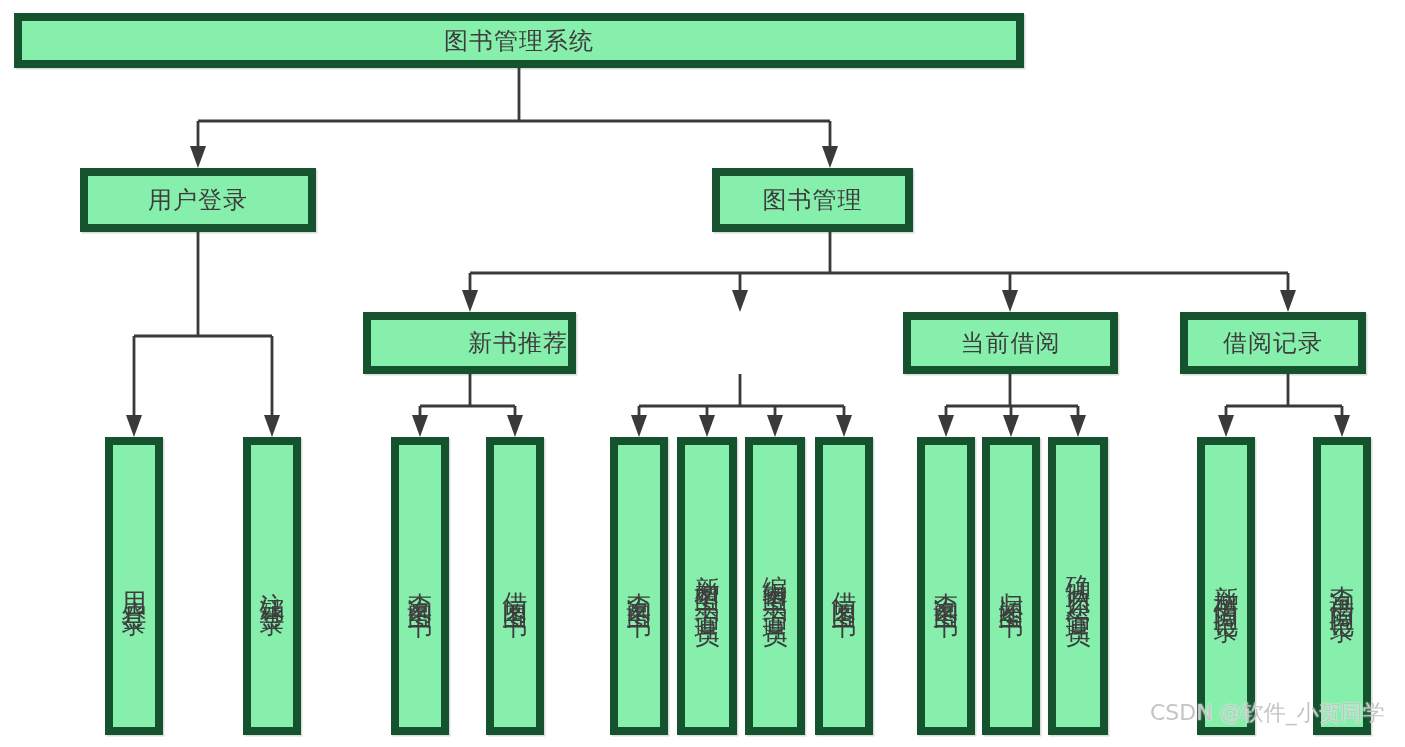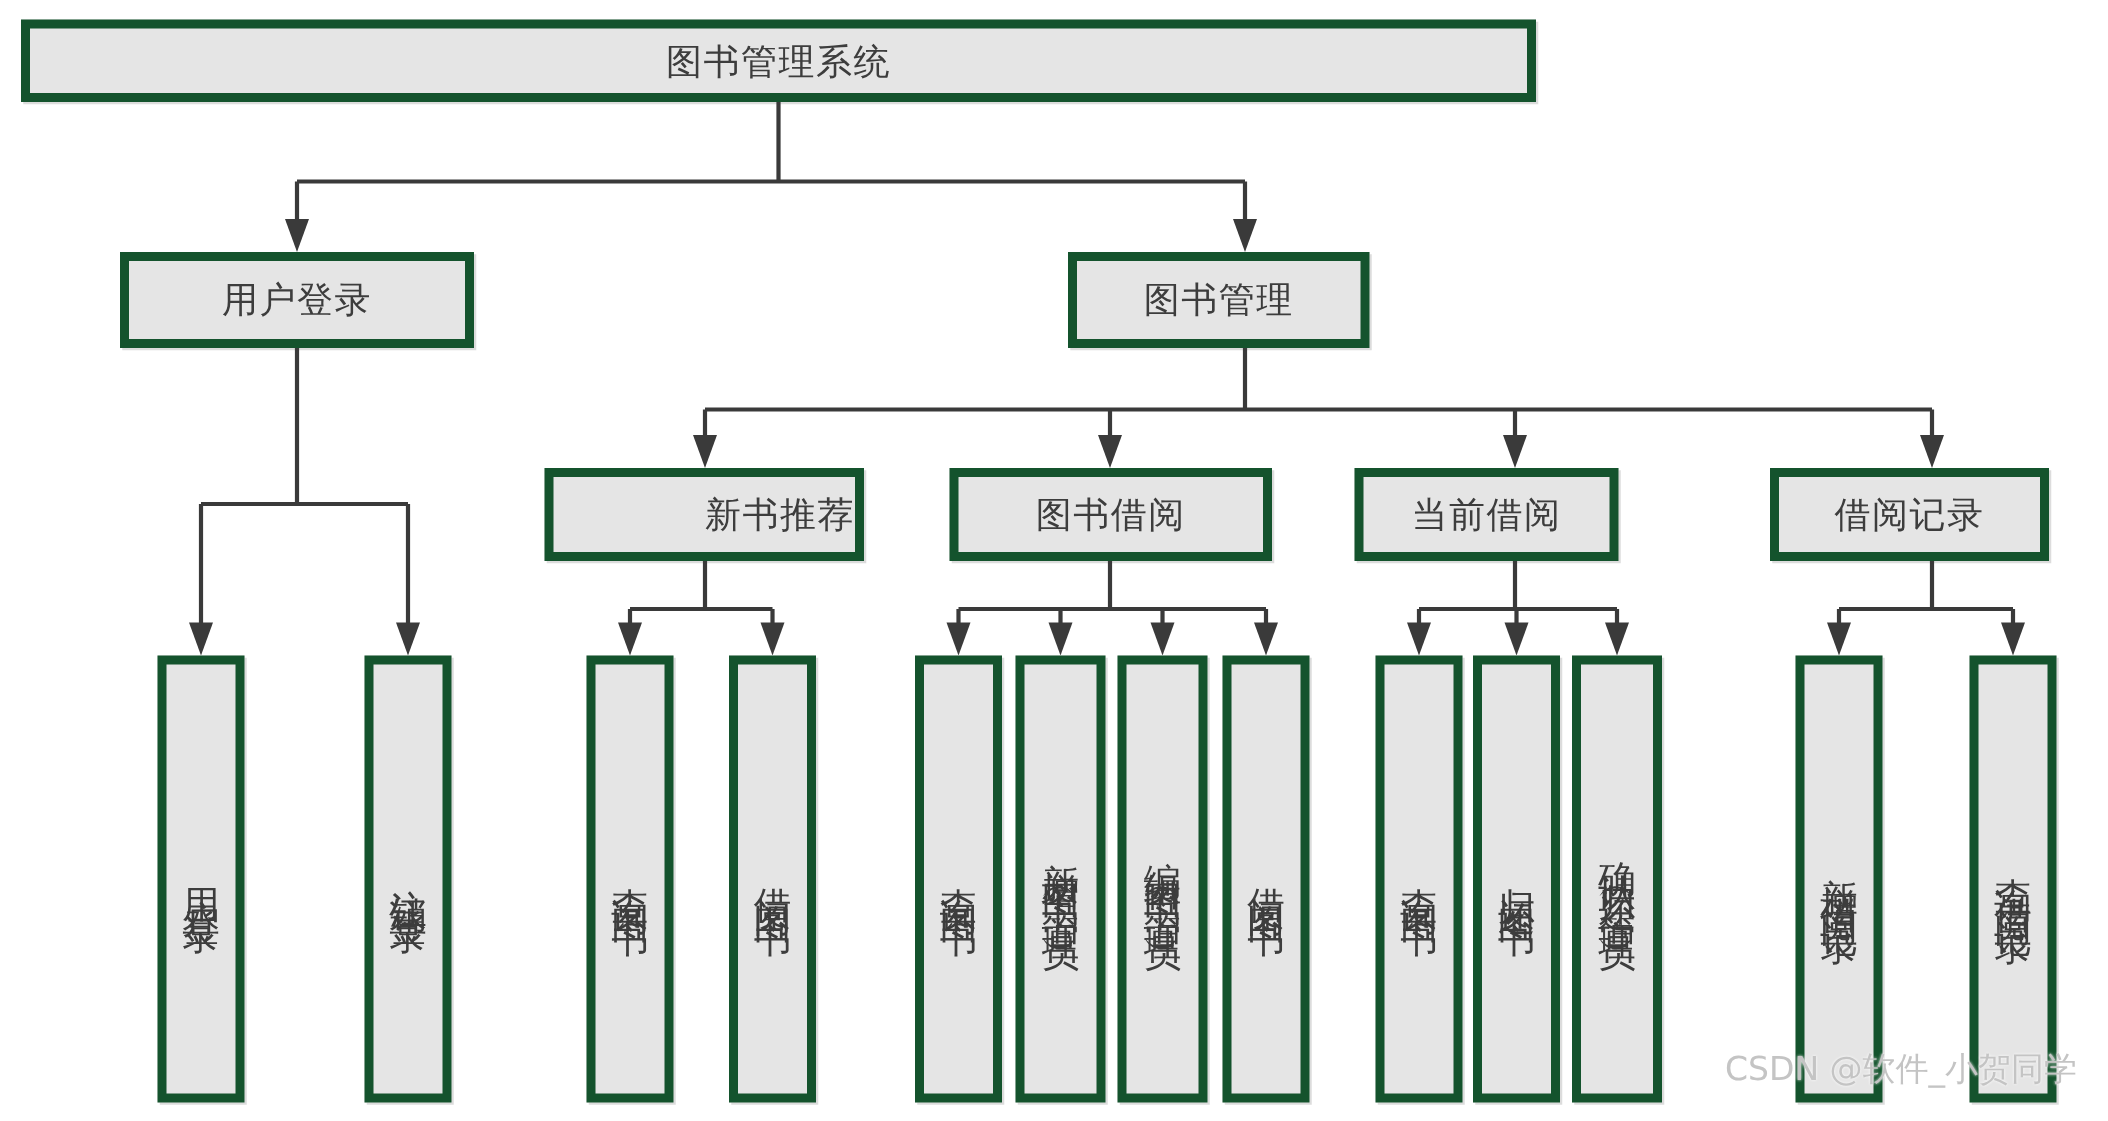--- a/index.html
+++ b/index.html
@@ -13,22 +13,22 @@
     overflow: hidden;
   }
   svg.connectors {
     position: absolute;
     left: 0; top: 0;
     z-index: 0;
   }
   .node {
     position: absolute;
     box-sizing: border-box;
-    border: 6px solid #14532d;
-    background: #e5e5e5;
+    border: 8px solid #14532d;
+    background: #86efac;
     display: flex;
     align-items: center;
     justify-content: center;
     z-index: 1;
     box-shadow: 1.5px 1.5px 0 rgba(60,60,60,0.18);
   }
   .hlabel {
     font-size: 24px;
     letter-spacing: 1px;
     color: #3d3d3d;
@@ -111,24 +111,21 @@
   <div class="node" style="left:80px; top:168px; width:236px; height:64px;">
     <span class="hlabel">用户登录</span>
   </div>
   <div class="node" style="left:712px; top:168px; width:201px; height:64px;">
     <span class="hlabel">图书管理</span>
   </div>
 
   <div class="node" style="left:363px; top:312px; width:213px; height:62px;justify-content:flex-end;">
     <span class="hlabel">新书推荐</span>
   </div>
-  <div class="node" style="left:633px; top:312px; width:215px; height:62px;">
-    <span class="hlabel">图书借阅</span>
-  </div>
-  <div class="node" style="left:903px; top:312px; width:176px; height:62px;">
+  <div class="node" style="left:903px; top:312px; width:215px; height:62px;">
     <span class="hlabel">当前借阅</span>
   </div>
   <div class="node" style="left:1180px; top:312px; width:186px; height:62px;">
     <span class="hlabel">借阅记录</span>
   </div>
 
   <div class="node leaf" style="left:105px;">
     <span class="vtext">用户登录</span>
   </div>
   <div class="node leaf" style="left:243px;">

